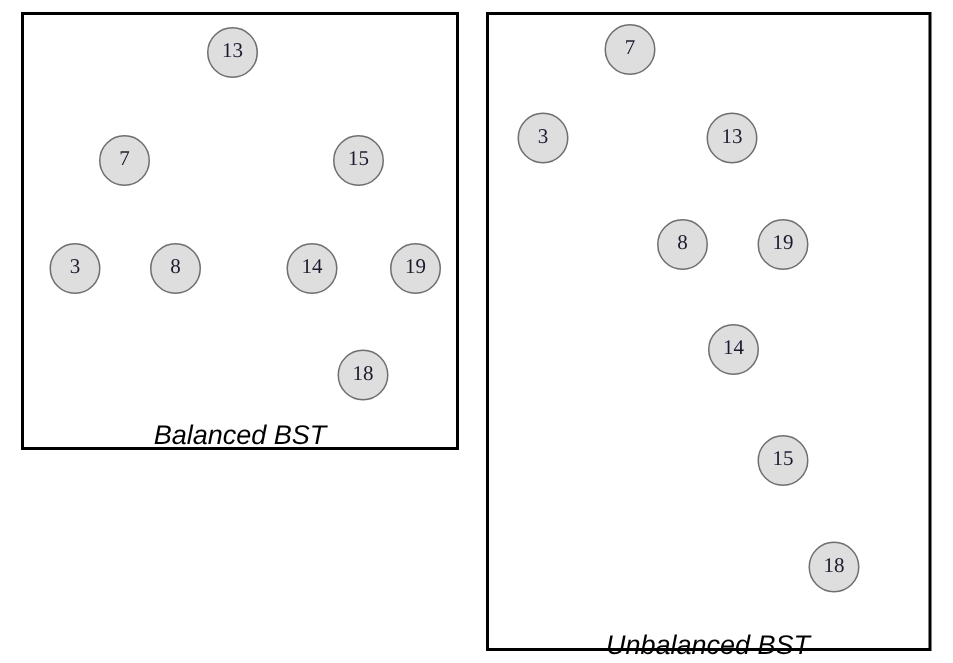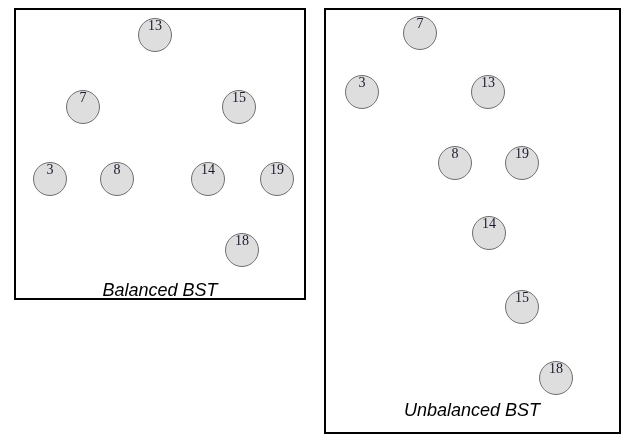--- a/index.html
+++ b/index.html
@@ -33,21 +33,21 @@
     position: absolute;
     width: 34px;
     height: 34px;
     margin-left: -17px;
     margin-top: -17px;
     border-radius: 50%;
     background: #dedede;
     border: 1.3px solid #6f6f6f;
     box-sizing: border-box;
     display: flex;
-    align-items: flex-start;
+    align-items: center;
     justify-content: center;
     font-family: "Liberation Serif", serif;
     font-size: 14px;
     color: #1a1a2e;
     line-height: 1;
   }
   .caption {
     position: absolute;
     text-align: center;
     font-family: "Liberation Sans", sans-serif;
@@ -165,15 +165,15 @@
       </div>
       <div class="node" style="left: 489px; top: 233px; background: rgb(222, 222, 222); border-color: rgb(111, 111, 111); color: rgb(26, 26, 46);">
         <span>14</span>
       </div>
       <div class="node" style="left: 522px; top: 307px; background: rgb(222, 222, 222); border-color: rgb(111, 111, 111); color: rgb(26, 26, 46);">
         <span>15</span>
       </div>
       <div class="node" style="left: 556px; top: 378px; background: rgb(222, 222, 222); border-color: rgb(111, 111, 111); color: rgb(26, 26, 46);">
         <span>18</span>
       </div>
-      <div class="caption" style="left: 472px; top: 400px;">Unbalanced BST</div>
+      <div class="caption" style="left: 472px; top: 420px;">Unbalanced BST</div>
     </div>
 </div>
 
 </body></html>

